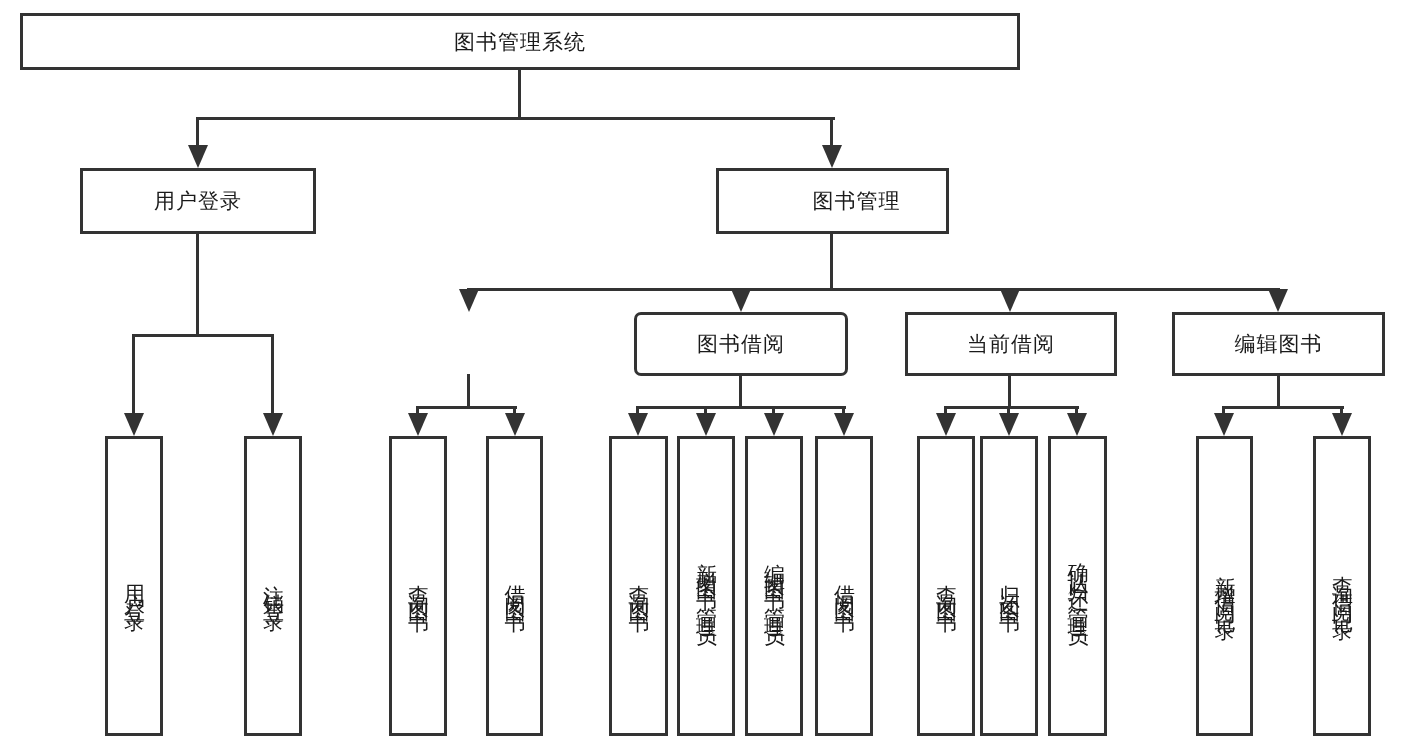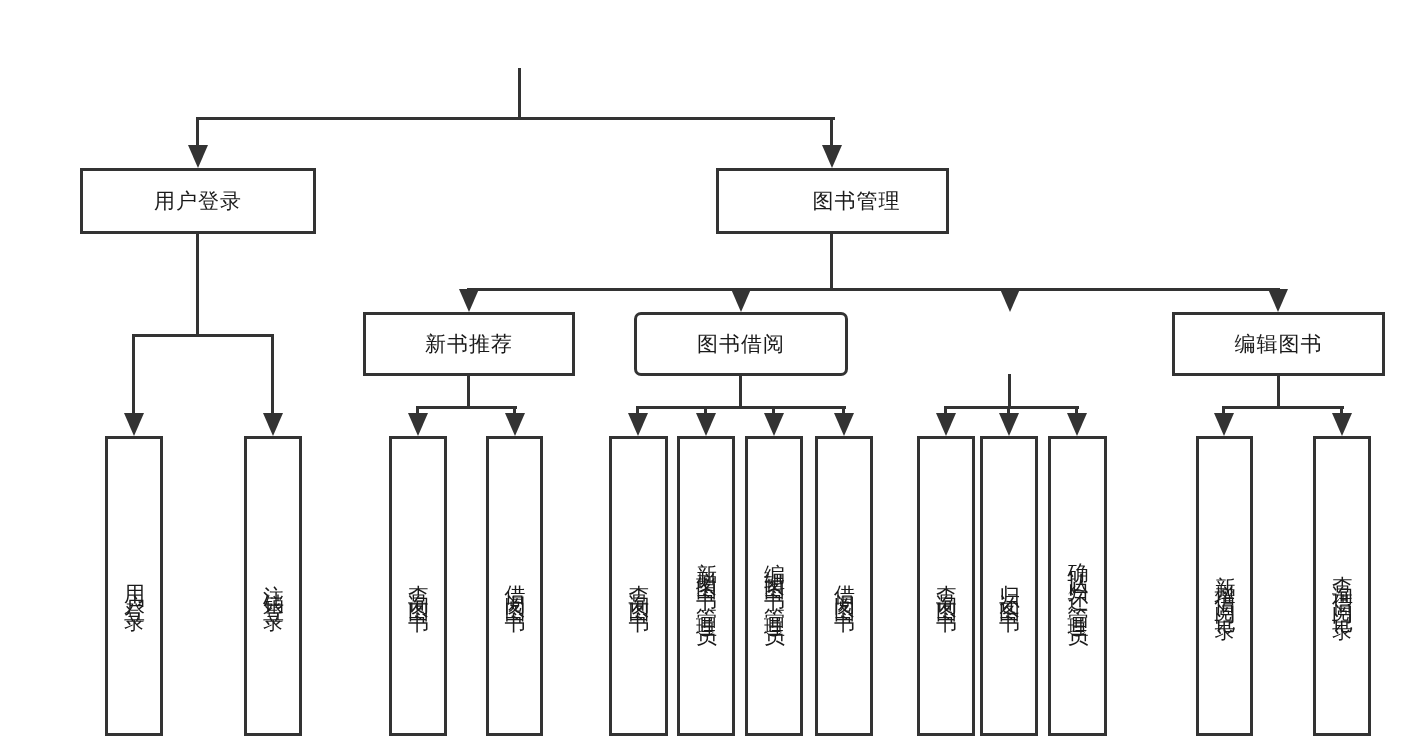--- a/index.html
+++ b/index.html
@@ -106,26 +106,27 @@
   <div class="arrow" style="left:628px;top:413px;"></div>
   <div class="arrow" style="left:696px;top:413px;"></div>
   <div class="arrow" style="left:764px;top:413px;"></div>
   <div class="arrow" style="left:834px;top:413px;"></div>
   <div class="arrow" style="left:936px;top:413px;"></div>
   <div class="arrow" style="left:999px;top:413px;"></div>
   <div class="arrow" style="left:1067px;top:413px;"></div>
   <div class="arrow" style="left:1214px;top:413px;"></div>
   <div class="arrow" style="left:1332px;top:413px;"></div>
 
+  <div class="box hbox" style="left:20px;top:13px;width:1000px;height:57px;">图书管理系统</div>
 
   <div class="box hbox" style="left:80px;top:168px;width:236px;height:66px;">用户登录</div>
   <div class="box hbox" style="left:716px;top:168px;width:233px;height:66px;padding-left:48px;">图书管理</div>
 
-  <div class="box hbox" style="left:363px;top:312px;width:212px;height:64px;">新书推荐</div>
   <div class="box hbox" style="left:634px;top:312px;width:214px;height:64px;border-radius:7px;">图书借阅</div>
+  <div class="box hbox" style="left:905px;top:312px;width:212px;height:64px;">当前借阅</div>
   <div class="box hbox" style="left:1172px;top:312px;width:213px;height:64px;">编辑图书</div>
 
   <div class="box vbox" style="left:105px;">
     <span class="vtext">用户登录</span>
   </div>
   <div class="box vbox" style="left:244px;">
     <span class="vtext">注销登录</span>
   </div>
 
   <div class="box vbox" style="left:389px;">

